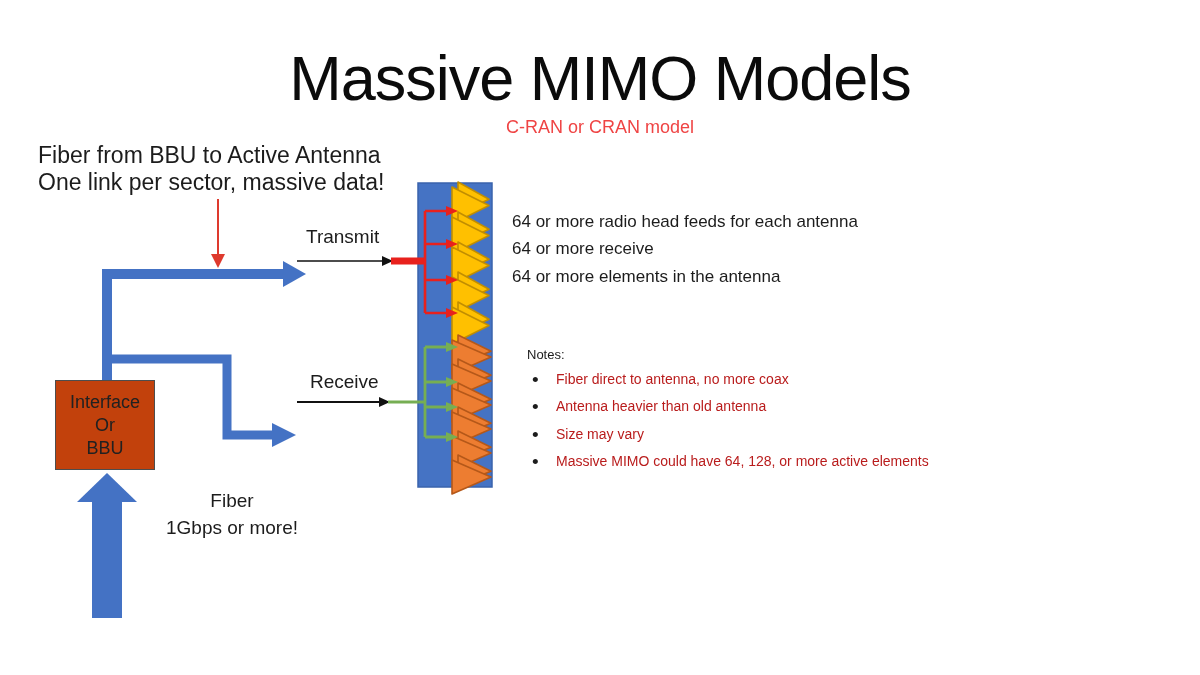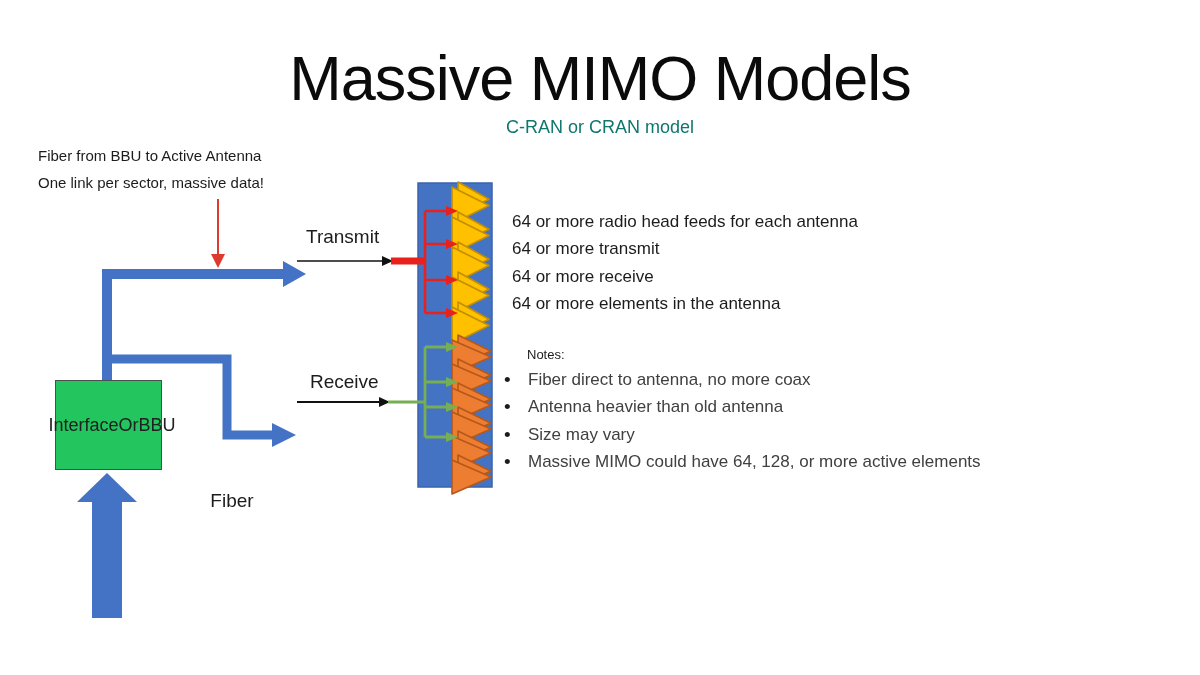--- a/index.html
+++ b/index.html
@@ -8,45 +8,45 @@
     font-family:Liberation Sans, sans-serif;color:#212121;overflow:hidden;
     margin:0 auto;
   }
   .abs{position:absolute;}
   .title{
     left:0;top:44px;width:1200px;text-align:center;
     font-size:63px;line-height:68px;letter-spacing:-1px;color:#0b0b0b;
   }
   .subtitle{
     left:0;top:116px;width:1200px;text-align:center;
-    font-size:18px;line-height:22px;color:#0f766e;
+    font-size:18px;line-height:22px;color:#ef4444;
   }
   .callout{
-    left:38px;top:142px;font-size:15px;line-height:27px;color:#1c1c1c;
+    left:38px;top:142px;font-size:23px;line-height:27px;color:#1c1c1c;
   }
   .flow-label{font-size:19px;line-height:22px;color:#1c1c1c;}
   .lbl-transmit{left:306px;top:226px;}
   .lbl-receive{left:310px;top:371px;}
   .iface-box{
     left:55px;top:380px;width:98px;height:88px;
-    border:1.6px solid #4d4d4d;background:#22c55e;
-    display:flex;flex-direction:row;align-items:center;justify-content:center;
-    font-size:18px;line-height:23px;text-align:center;z-index:2;padding-left:7px;
+    border:1.6px solid #4d4d4d;background:#c2410c;
+    display:flex;flex-direction:column;align-items:center;justify-content:center;
+    font-size:18px;line-height:23px;text-align:center;z-index:2;
   }
   .fronthaul{
     left:152px;top:487px;width:160px;text-align:center;
     font-size:19px;line-height:27px;color:#1c1c1c;
   }
   .facts{
     left:512px;top:208px;font-size:17px;line-height:27.4px;color:#1c1c1c;
   }
   .notes-head{left:527px;top:343px;font-size:13px;line-height:24px;color:#1c1c1c;}
   .notes-list{
-    left:500px;top:366px;margin:0;padding:0;list-style:none;
-    font-size:17px;line-height:27.4px;color:#404040;
+    left:528px;top:366px;margin:0;padding:0;list-style:none;
+    font-size:14px;line-height:27.4px;color:#b91c1c;
   }
   .notes-list li{position:relative;padding-left:28px;}
   .notes-list li::before{
     content:"\2022";position:absolute;left:4px;top:0;font-size:19px;color:#1c1c1c;
   }
   svg.canvas{left:0;top:0;z-index:1;}
   #tx-elements polygon,#rx-elements polygon{stroke-width:1.6;stroke-linejoin:round;}
 </style>
 </head>
 <body>
@@ -145,25 +145,25 @@
   <div class="abs flow-label lbl-receive">Receive</div>
 
   <div class="abs iface-box">
     <div>Interface</div>
     <div>Or</div>
     <div>BBU</div>
   </div>
 
   <div class="abs fronthaul">
     <div>Fiber</div>
+    <div>1Gbps or more!</div>
   </div>
 
   <div class="abs facts">
     <div>64 or more radio head feeds for each antenna</div>
-    <div>64 or more transmit</div>
     <div>64 or more receive</div>
     <div>64 or more elements in the antenna</div>
   </div>
 
   <div class="abs notes-head">Notes:</div>
   <ul class="abs notes-list">
     <li>Fiber direct to antenna, no more coax</li>
     <li>Antenna heavier than old antenna</li>
     <li>Size may vary</li>
     <li>Massive MIMO could have 64, 128, or more active elements</li>

